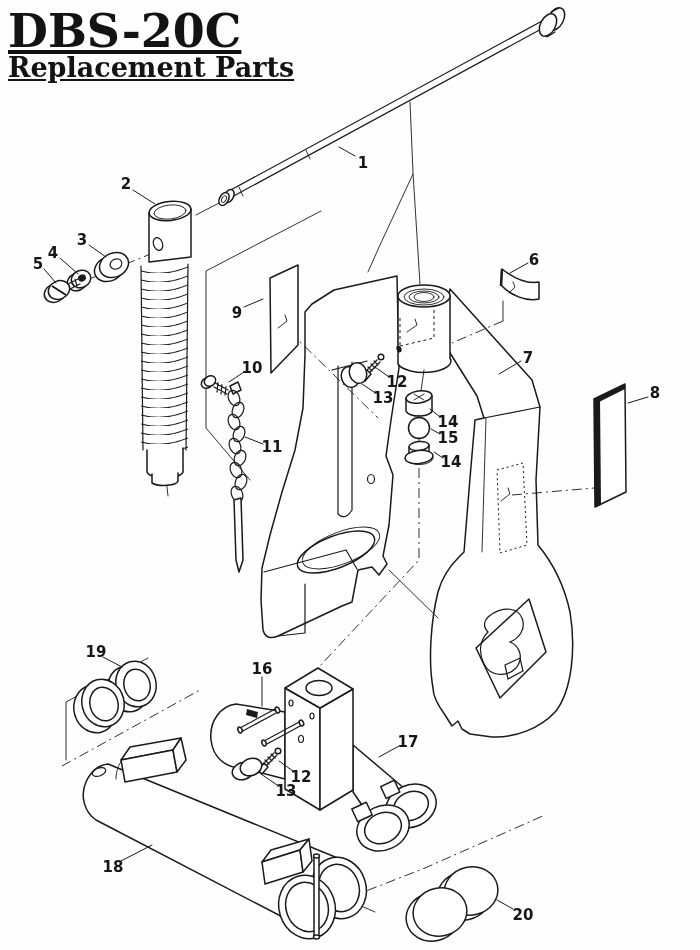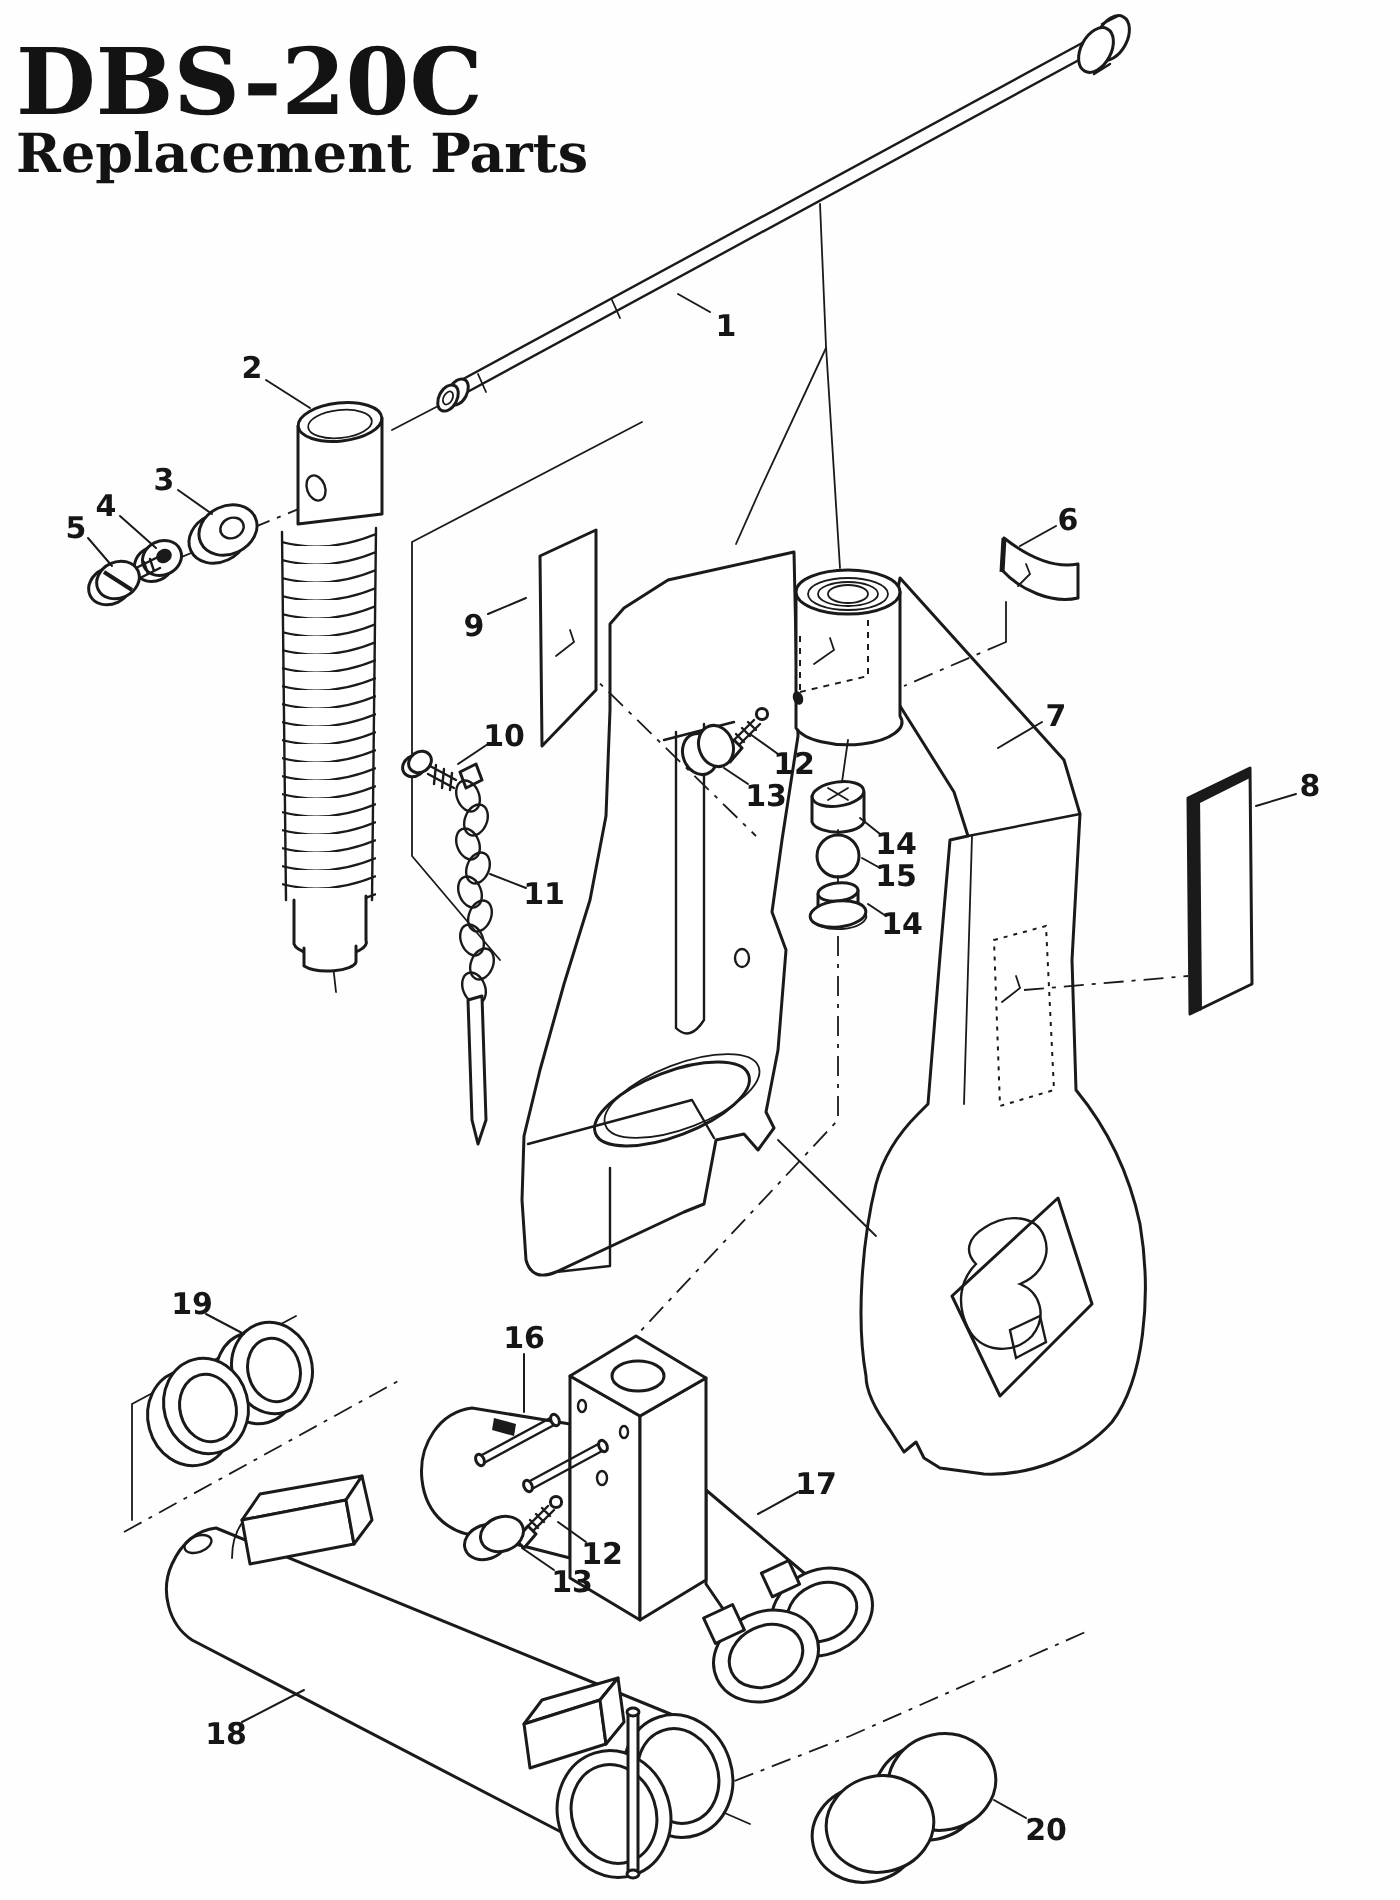--- a/index.html
+++ b/index.html
@@ -1,18 +1,18 @@
 <!DOCTYPE html>
 <html><head>
 <meta charset="utf-8">
 <style>
   html,body{margin:0;padding:0;background:#fff;}
   #page{position:relative;width:700px;height:950px;background:#fefefe;overflow:hidden;
         font-family:"DejaVu Sans",sans-serif;}
-  #titleblock{position:absolute;left:8px;top:18px;color:#131313;z-index:5;}
+  #titleblock{position:absolute;left:8px;top:8px;color:#131313;z-index:5;text-decoration:underline;}
   #titleblock .model{font-family:"DejaVu Serif",serif;font-weight:900;font-size:46px;
         line-height:1.0;letter-spacing:0px;}
   #titleblock .subtitle{font-family:"DejaVu Serif",serif;font-weight:900;font-size:27px;
         line-height:1.05;letter-spacing:0px;}
   svg{position:absolute;left:0;top:0;}
   .p{fill:#fff;stroke:#1a1a1a;stroke-width:1.5;stroke-linejoin:round;stroke-linecap:round;}
   .l{fill:none;stroke:#1a1a1a;stroke-width:1.2;stroke-linecap:round;}
   .t{fill:none;stroke:#1a1a1a;stroke-width:0.9;stroke-linecap:round;}
   .dd{fill:none;stroke:#1a1a1a;stroke-width:0.9;stroke-dasharray:10 4 2 4;}
   .dt{fill:none;stroke:#1a1a1a;stroke-width:1;stroke-dasharray:3 3;}

